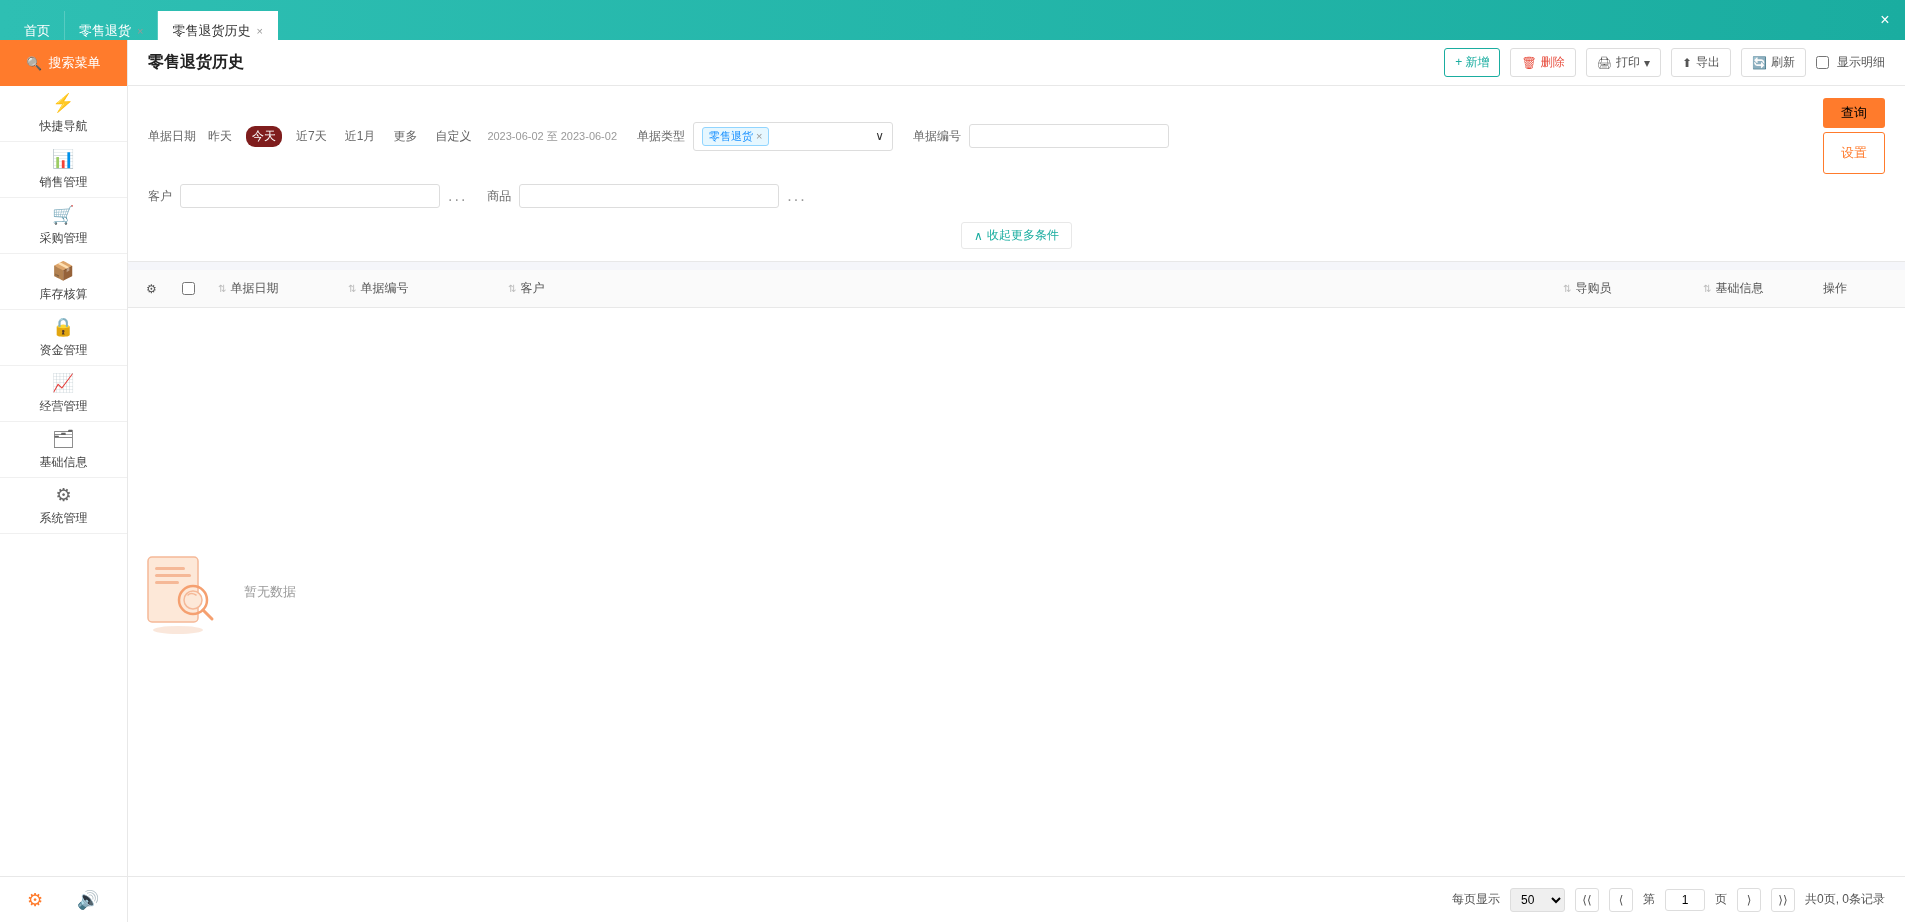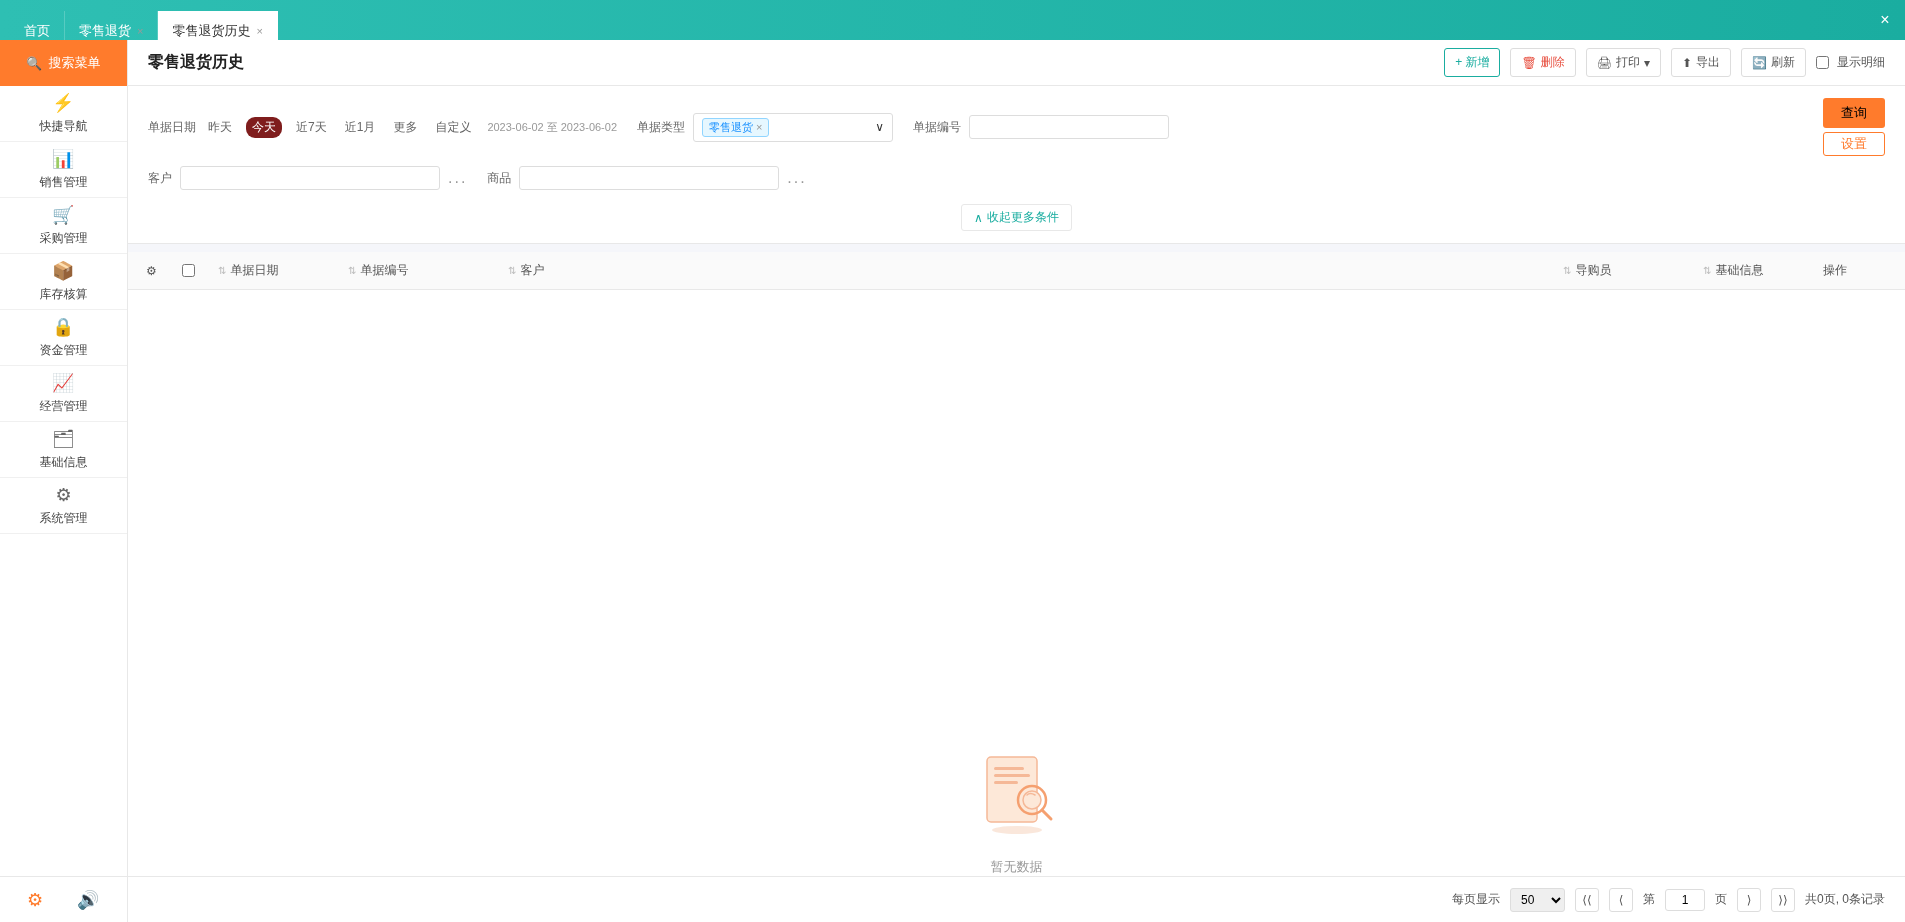--- a/index.html
+++ b/index.html
@@ -154,21 +154,21 @@
       border-radius: 3px;
       padding: 6px 18px;
       cursor: pointer;
       font-size: 13px;
     }
     .btn-settings {
       background: #fff;
       color: #ff7b2c;
       border: 1px solid #ff7b2c;
       border-radius: 3px;
-      padding: 2px 14px;
+      padding: 11px 14px;
       cursor: pointer;
       font-size: 13px;
     }
     .checkbox-label {
       display: flex;
       align-items: center;
       gap: 8px;
       font-size: 12px;
       color: #555;
       cursor: pointer;
@@ -303,23 +303,23 @@
     .th-customer { flex: 1; min-width: 200px; }
     .th-guide { width: 140px; }
     .th-amount { width: 120px; text-align: right; }
     .th-op { width: 80px; }
     .sort-icon { font-size: 10px; color: #bbb; }
 
     
     .empty-state {
       flex: 1;
       display: flex;
-      flex-direction: column;
-      align-items: center;
-      justify-content: flex-end;
+      flex-direction: row;
+      align-items: center;
+      justify-content: flex-start;
       gap: 16px;
     }
     .empty-icon {
       width: 100px;
       height: 100px;
     }
     .empty-text {
       font-size: 13px;
       color: #999;
     }

